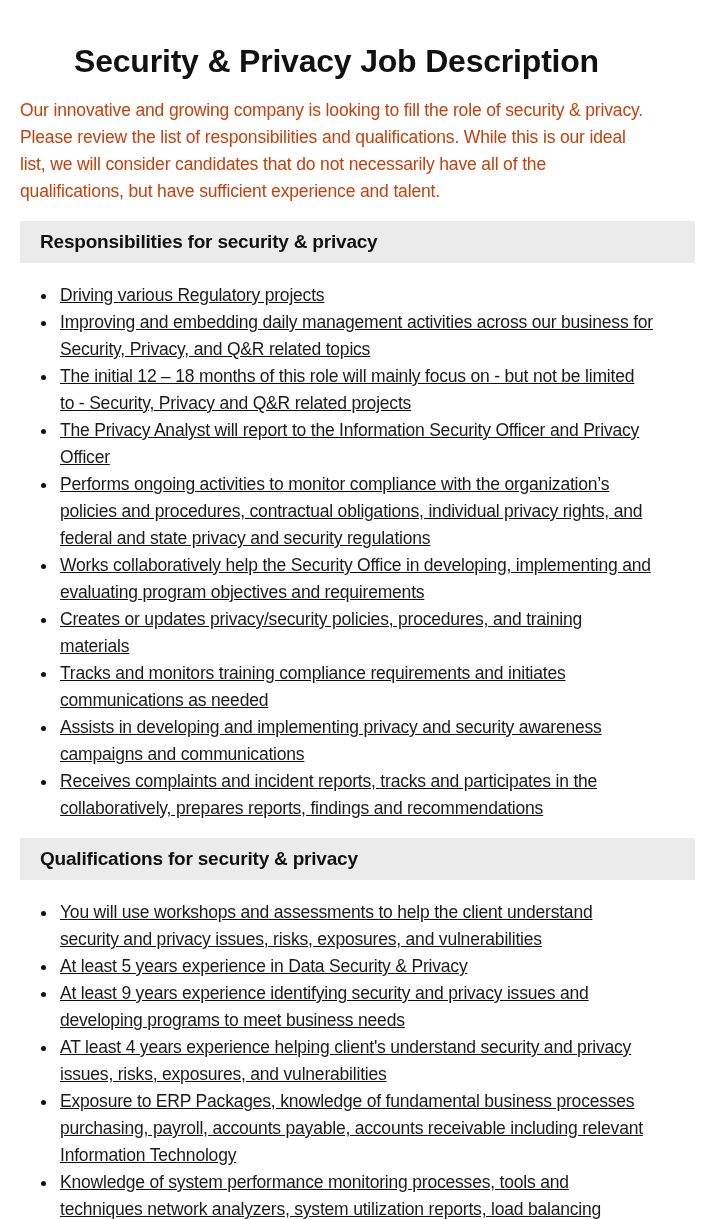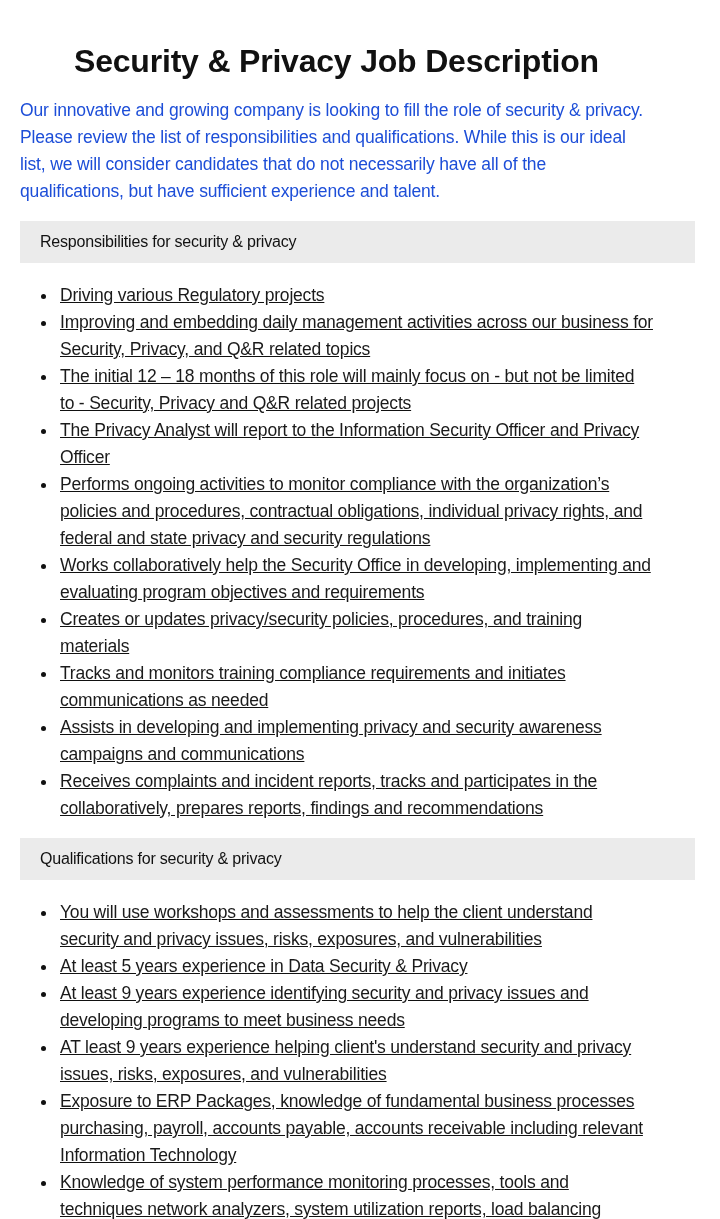--- a/index.html
+++ b/index.html
@@ -28,36 +28,36 @@
       line-height: 44px;
       font-weight: bold;
       letter-spacing: -0.2px;
       color: #111111;
     }
     p.intro {
       margin: 14px 0 0 0;
       font-size: 17.5px;
       line-height: 27px;
       letter-spacing: -0.15px;
-      color: #1d4ed8;
+      color: #c2410c;
     }
     .section-header {
       margin-top: 16px;
       background: #ebebeb;
       height: 42px;
       display: flex;
       align-items: center;
       padding-left: 20px;
       box-sizing: border-box;
       width: 675px;
     }
     .section-header h2 {
       margin: 0;
-      font-size: 16px;
-      font-weight: normal;
+      font-size: 19px;
+      font-weight: bold;
       color: #111111;
       letter-spacing: -0.2px;
       text-align: center;
     }
     ul.items {
       margin: 19px 0 0 0;
       padding: 0 0 0 40px;
       list-style: none;
       text-decoration: underline;
     }
@@ -102,17 +102,17 @@
     <li><span class="bullet"></span><span>Receives complaints and incident reports, tracks and participates in the collaboratively, prepares reports, findings and recommendations</span></li>
   </ul>
 
   <div class="section-header">
     <h2>Qualifications for security &amp; privacy</h2>
   </div>
   <ul class="items">
     <li><span class="bullet"></span><span>You will use workshops and assessments to help the client understand security and privacy issues, risks, exposures, and vulnerabilities</span></li>
     <li><span class="bullet"></span><span>At least 5 years experience in Data Security &amp; Privacy</span></li>
     <li><span class="bullet"></span><span>At least 9 years experience identifying security and privacy issues and developing programs to meet business needs</span></li>
-    <li><span class="bullet"></span><span>AT least 9 years experience helping client's understand security and privacy issues, risks, exposures, and vulnerabilities</span></li>
+    <li><span class="bullet"></span><span>AT least 4 years experience helping client's understand security and privacy issues, risks, exposures, and vulnerabilities</span></li>
     <li><span class="bullet"></span><span>Exposure to ERP Packages, knowledge of fundamental business processes purchasing, payroll, accounts payable, accounts receivable including relevant Information Technology</span></li>
     <li><span class="bullet"></span><span>Knowledge of system performance monitoring processes, tools and techniques network analyzers, system utilization reports, load balancing</span></li>
   </ul>
 </div>
 
 </body></html>

